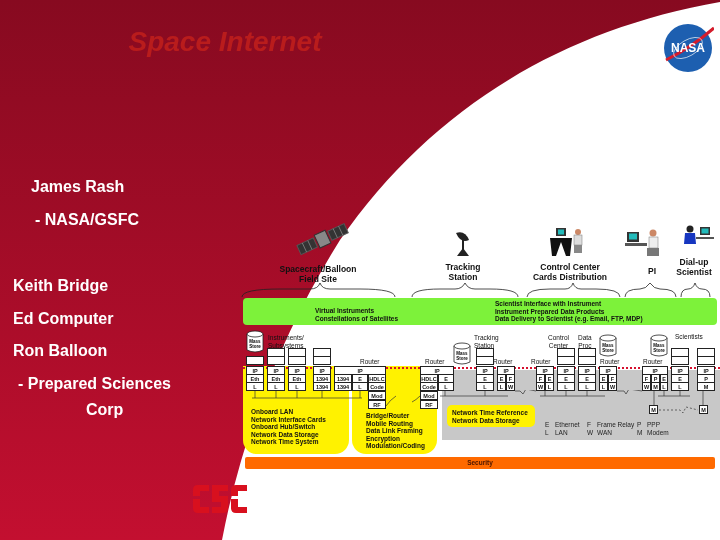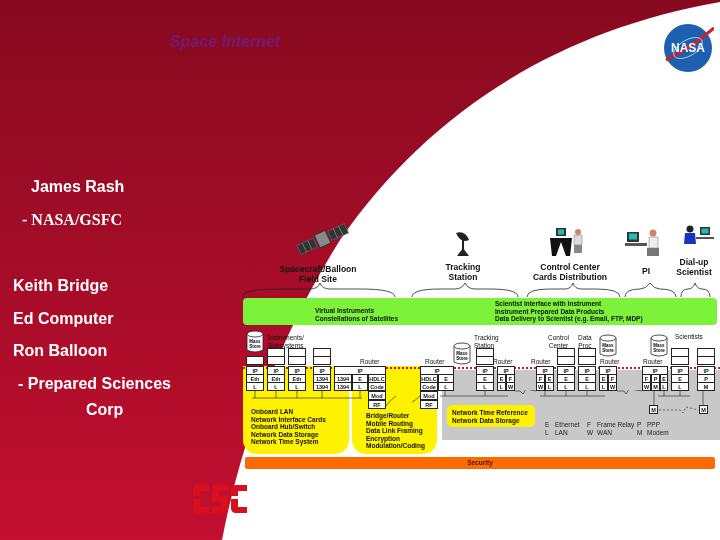--- a/index.html
+++ b/index.html
@@ -2,21 +2,21 @@
 <html><head>
 <meta charset="utf-8">
 <style>
   * { box-sizing: border-box; margin: 0; padding: 0; }
   html, body { width: 720px; height: 540px; overflow: hidden; background: #fff; }
   body { position: relative; font-family: "Liberation Sans", sans-serif; }
 
   .bg-red { position: absolute; left: 0; top: 0; width: 720px; height: 540px; }
 
   .title { position: absolute; left: 100px; top: 26px; width: 250px; text-align: center;
-    color: #701a75; font-style: italic; font-weight: bold; font-size: 16px; line-height: 32px; }
+    color: #b91c1c; font-style: italic; font-weight: bold; font-size: 28px; line-height: 32px; }
 
   .authors { position: absolute; left: 13px; top: 178px; color: #fff; font-weight: bold; font-size: 16px; }
   .authors div { position: absolute; white-space: nowrap; }
 
   .nasa-logo { position: absolute; left: 662px; top: 22px; width: 52px; height: 52px; }
   .csc-logo { position: absolute; left: 193px; top: 485px; }
 
   .icon-label { position: absolute; font-size: 8.5px; font-weight: bold; text-align: center; color: #111; line-height: 10px; }
 
   .green-bar { position: absolute; left: 243px; top: 298px; width: 474px; height: 27px; background: #7df23a;
@@ -55,21 +55,21 @@
   </defs>
   <path d="M0,0 L720,0 L720,2 C560,30 430,110 340,240 C290,320 245,420 222,540 L0,540 Z" fill="url(#rg)"></path>
 </svg>
 
 <div class="title">
   <div>Space Internet</div>
 </div>
 
 <div class="authors">
   <div style="left:0;top:0;margin-left:18px;">James Rash</div>
-  <div style="left:9px;top:33px;font-family:Liberation Serif, serif;">- NASA/GSFC</div>
+  <div style="left:22px;top:33px;">- NASA/GSFC</div>
   <div style="left:0;top:99px;">Keith Bridge</div>
   <div style="left:0;top:132px;">Ed Computer</div>
   <div style="left:0;top:164px;">Ron Balloon</div>
   <div style="left:5px;top:197px;">- Prepared Sciences</div>
   <div style="left:73px;top:223px;">Corp</div>
 </div>
 
 <svg class="nasa-logo" viewBox="0 0 52 52">
   <circle cx="26" cy="26" r="24" fill="#1d5fb0"></circle>
   <path d="M4,38 C20,30 36,20 52,6" stroke="#d41c2c" stroke-width="3" fill="none"></path>
@@ -127,21 +127,21 @@
 </div>
 
 <svg style="position:absolute;left:625px;top:228px;" width="38" height="30" viewBox="0 0 38 30">
   <rect x="2" y="4" width="12" height="10" fill="#333"></rect>
     <rect x="4" y="5.5" width="8" height="6" fill="#2bb"></rect>
   <rect x="0" y="15" width="22" height="3" fill="#555"></rect>
   <circle cx="28" cy="5" r="3.5" fill="#c86"></circle>
     <rect x="24" y="9" width="9" height="11" fill="#eee" stroke="#777" stroke-width="0.5"></rect>
   <rect x="22" y="20" width="12" height="8" fill="#777"></rect>
 </svg>
-<div class="icon-label" style="left:636px;top:266px;width:20px;">
+<div class="icon-label" style="left:636px;top:266px;width:20px;text-align:right;">
   <div>PI</div>
 </div>
 
 <svg style="position:absolute;left:682px;top:224px;" width="32" height="24" viewBox="0 0 32 24">
   <circle cx="8" cy="5" r="3.5" fill="#222"></circle>
     <path d="M3,9 L13,9 L14,20 L2,20 Z" fill="#1636c0"></path>
   <rect x="18" y="3" width="10" height="8" fill="#333"></rect>
     <rect x="19.5" y="4.5" width="7" height="5" fill="#2bb"></rect>
   <rect x="14" y="13" width="18" height="2" fill="#555"></rect>
 </svg>

